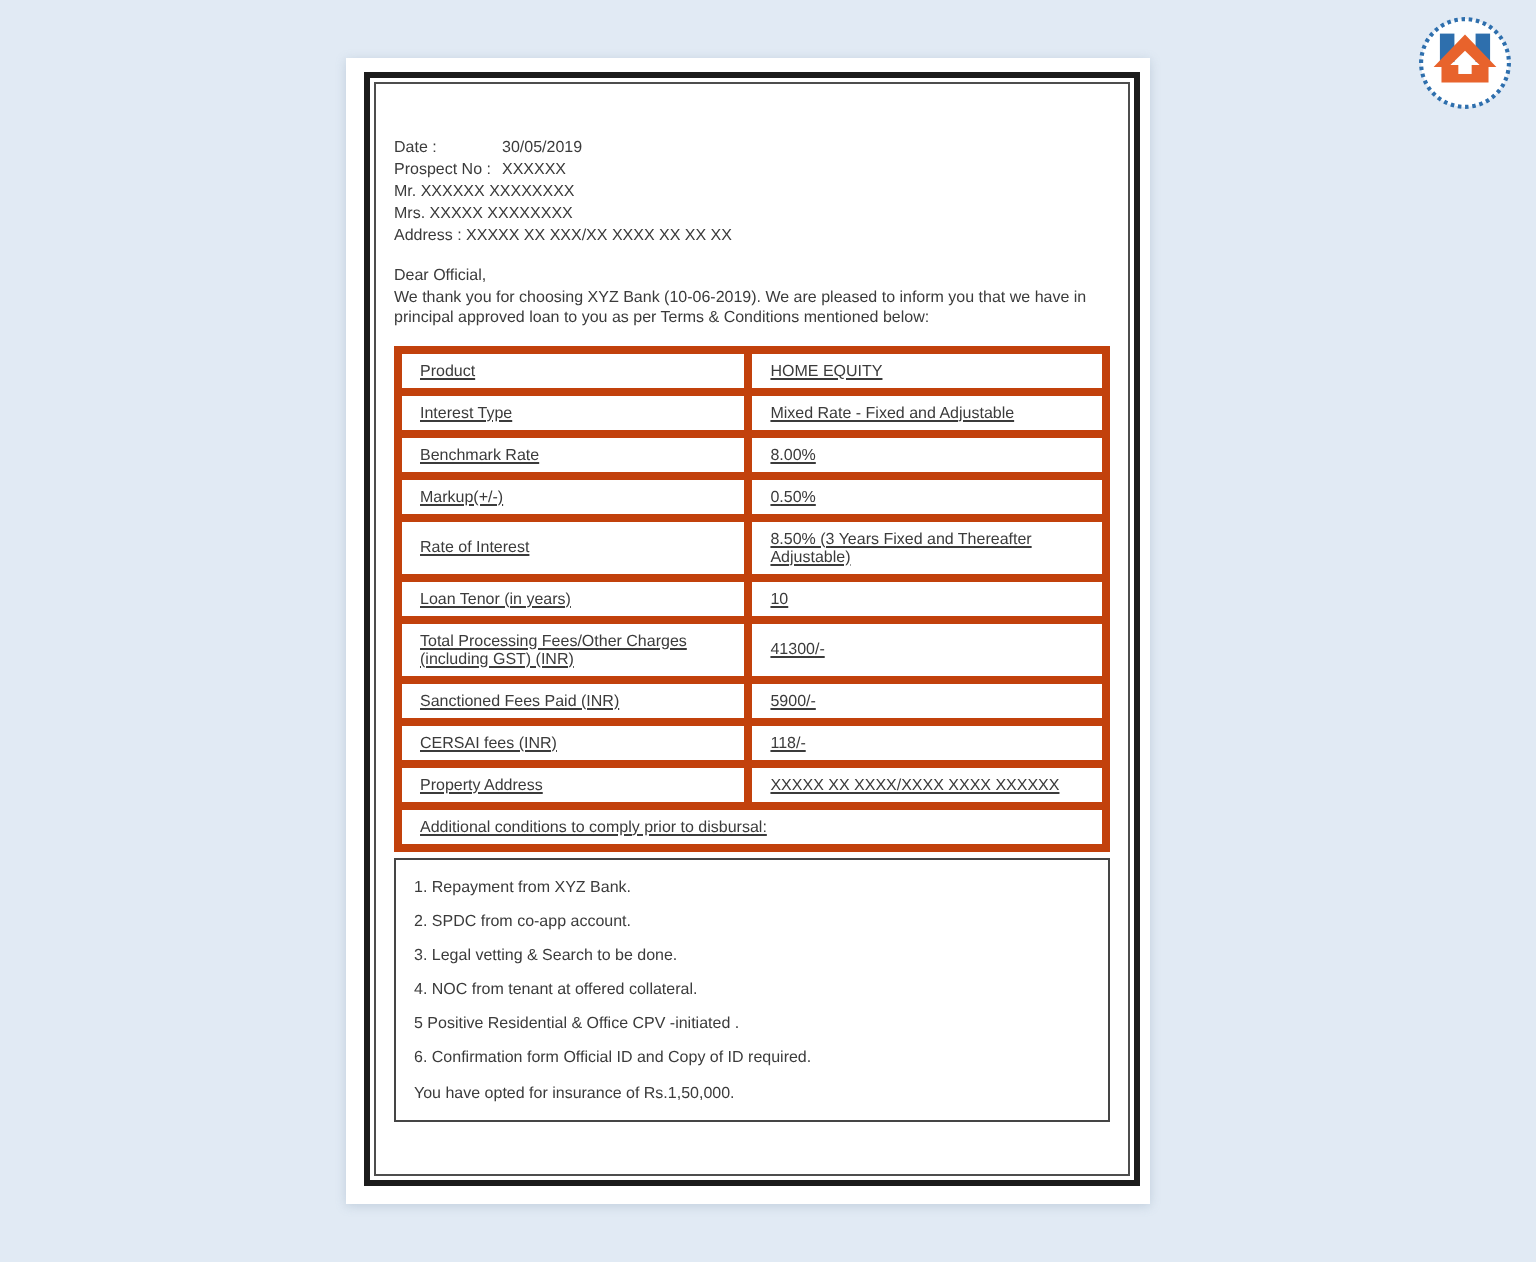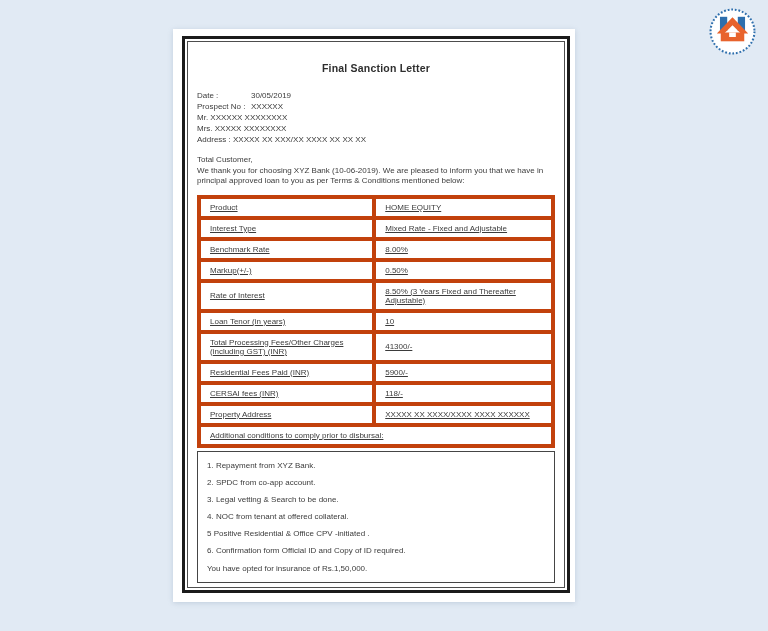--- a/index.html
+++ b/index.html
@@ -105,37 +105,36 @@
       <polygon points="25,10.5 41,27 33.5,27 25,18.7 16.5,27 9,27" fill="#e8632c"></polygon>
       <polygon points="13,26 37,26 37,35 13,35" fill="#e8632c"></polygon>
       <rect x="21.6" y="26" width="6.8" height="4.6" fill="#ffffff"></rect>
     </svg>
   </div>
 
   <div class="paper">
     <div class="frame-outer">
       <div class="frame-inner">
 
-        <div class="title">Final Sanction Letter</div>
 
         <div class="meta">
           <div class="meta-row">
             <span class="meta-label">Date :</span>
             <span>30/05/2019</span>
           </div>
           <div class="meta-row">
             <span class="meta-label">Prospect No :</span>
             <span>XXXXXX</span>
           </div>
           <div>Mr. XXXXXX XXXXXXXX</div>
           <div>Mrs. XXXXX XXXXXXXX</div>
           <div>Address : XXXXX XX XXX/XX XXXX XX XX XX</div>
         </div>
 
-        <div class="salutation">Total Customer,</div>
+        <div class="salutation">Dear Official,</div>
         <div class="intro">We thank you for choosing XYZ Bank (10-06-2019). We are pleased to inform you that we have in principal approved loan to you as per Terms &amp; Conditions mentioned below:</div>
 
         <table class="loan-table">
           <tbody>
             <tr>
               <td class="label-cell">Product</td>
               <td>HOME EQUITY</td>
             </tr>
             <tr>
               <td class="label-cell">Interest Type</td>
@@ -155,21 +154,21 @@
             </tr>
             <tr>
               <td class="label-cell">Loan Tenor (in years)</td>
               <td>10</td>
             </tr>
             <tr>
               <td class="label-cell">Total Processing Fees/Other Charges (including GST) (INR)</td>
               <td>41300/-</td>
             </tr>
             <tr>
-              <td class="label-cell">Residential Fees Paid (INR)</td>
+              <td class="label-cell">Sanctioned Fees Paid (INR)</td>
               <td>5900/-</td>
             </tr>
             <tr>
               <td class="label-cell">CERSAI fees (INR)</td>
               <td>118/-</td>
             </tr>
             <tr>
               <td class="label-cell">Property Address</td>
               <td>XXXXX XX XXXX/XXXX XXXX XXXXXX</td>
             </tr>

